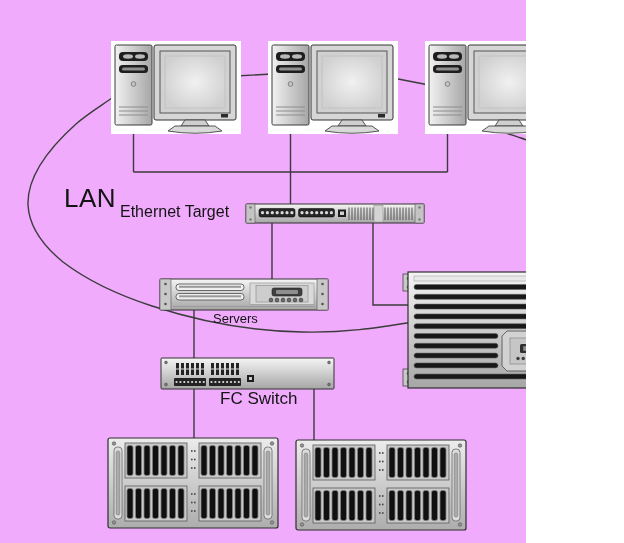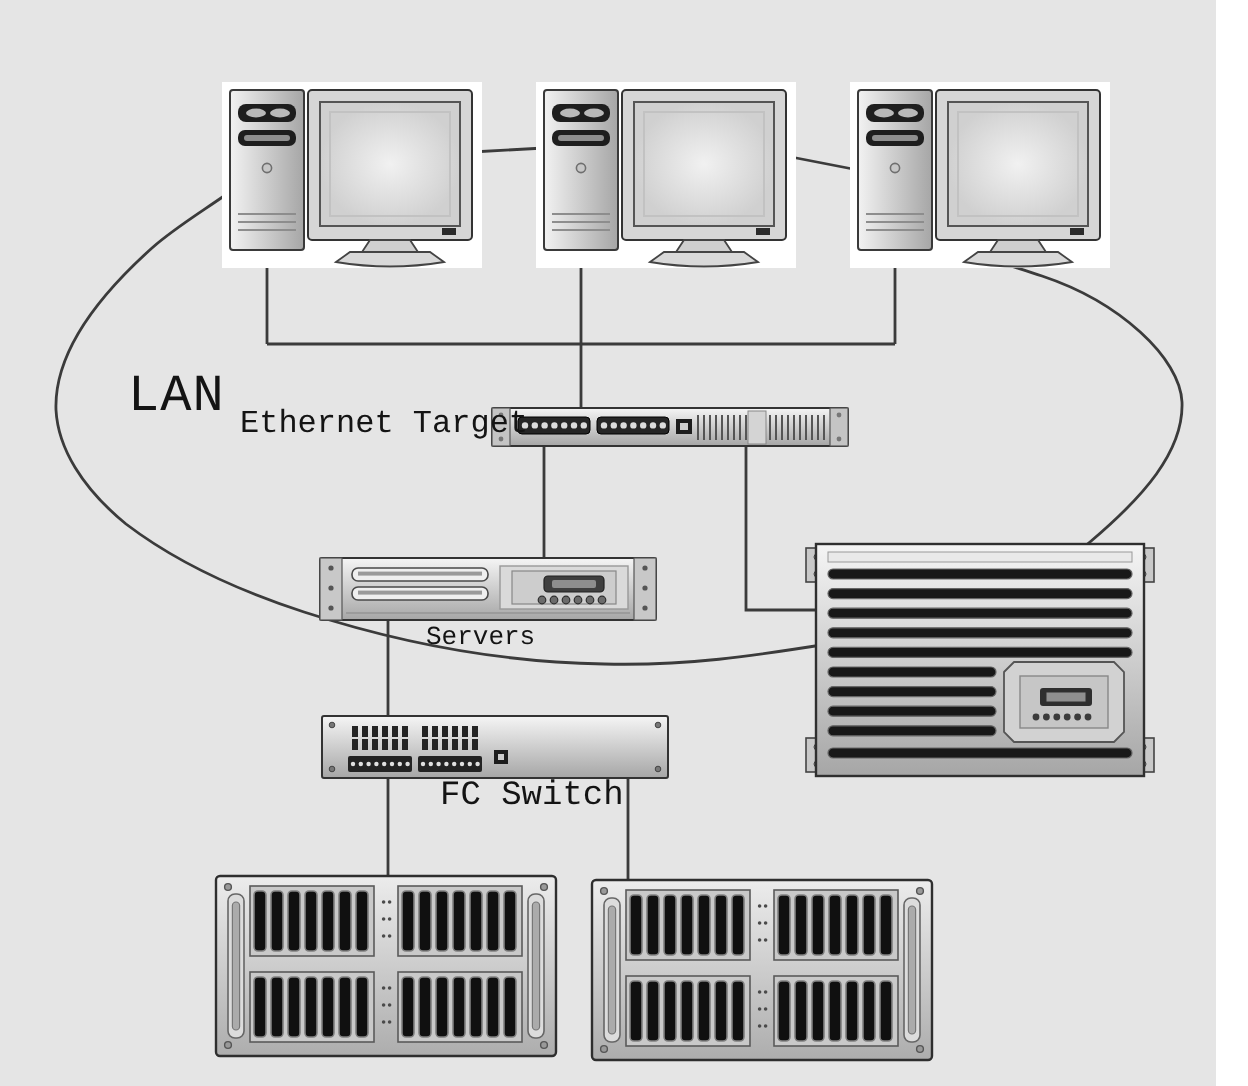--- a/index.html
+++ b/index.html
@@ -1,17 +1,17 @@
 <!DOCTYPE html>
 <html><head>
 <meta charset="utf-8">
 <style>
   html,body{margin:0;padding:0;background:#ffffff;}
-  #stage{position:relative;width:608px;height:543px;background:#e5e5e5;overflow:hidden;
-         font-family:Liberation Mono, monospace;}
+  #stage{position:relative;width:526px;height:543px;background:#f0abfc;overflow:hidden;
+         font-family:Liberation Sans, sans-serif;}
   #stage svg{position:absolute;left:0;top:0;}
   .lbl{position:absolute;color:#141414;white-space:nowrap;line-height:1;}
   .lbl-lan{left:64px;top:185px;font-size:26px;letter-spacing:0.5px;}
   .lbl-eth{left:120px;top:204px;font-size:16px;}
   .lbl-servers{left:213px;top:312px;font-size:13px;}
   .lbl-fc{left:220px;top:390px;font-size:17px;}
   .lbl-iscsi{left:451px;top:390px;font-size:17px;}
 </style>
 </head>
 <body>

